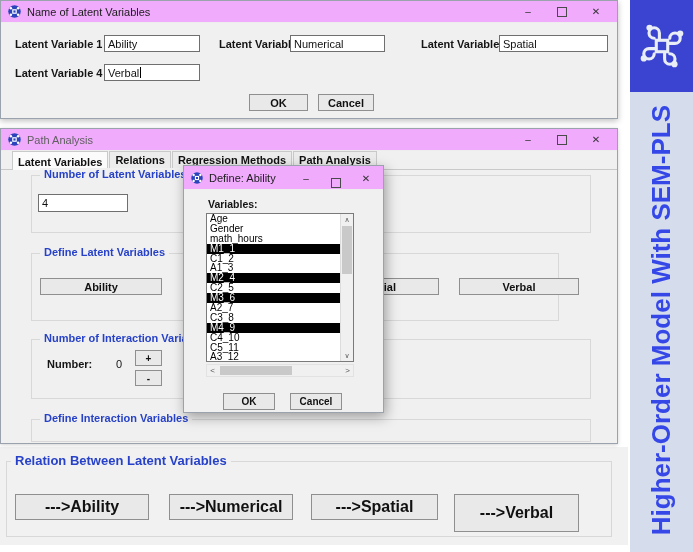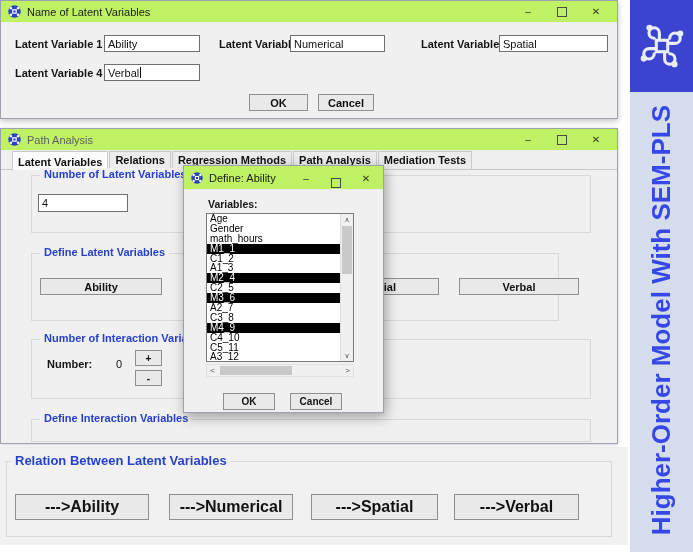--- a/index.html
+++ b/index.html
@@ -1,21 +1,21 @@
 <!DOCTYPE html>
 <html><head>
 <meta charset="utf-8">
 <style>
   html,body{margin:0;padding:0;background:#fff;}
   .stage{position:relative;width:693px;height:552px;background:#ffffff;
          font-family:"Liberation Sans",sans-serif;overflow:hidden;}
 
   
   .win{position:absolute;background:#f0f0f0;border:1px solid #9aa2ae;box-sizing:border-box;}
-  .titlebar{position:absolute;top:0;left:0;right:0;height:22px;background:#bef264;
+  .titlebar{position:absolute;top:0;left:0;right:0;height:22px;background:#f0abfc;
             display:flex;align-items:center;gap:6px;padding-left:7px;box-sizing:border-box;
             border-bottom:1px solid #ededed;}
   .tb-title{font-size:11px;color:#1c1c1c;white-space:nowrap;}
   .tb-title.inactive{color:#5f5f5f;}
   .win-controls{position:absolute;top:0;right:4px;height:22px;display:flex;align-items:center;}
   .wc{width:34px;height:22px;text-align:center;line-height:22px;font-size:10px;color:#333;}
   .max-box{display:inline-block;width:8px;height:8px;border:1px solid #4a4a4a;vertical-align:middle;}
 
   
   .groupbox{position:absolute;border:1px solid #d8d8d8;box-sizing:border-box;}
@@ -70,21 +70,21 @@
 <body>
 
 <div class="stage">
 
   <div class="relation" style="z-index:5;">
     <div class="groupbox" style="left:6px;top:14px;width:606px;height:76px;">
       <span class="legend" style="top:-9px;left:4px;">Relation Between Latent Variables</span>
       <div class="btn" style="left:8px;top:32px;width:134px;height:26px;">---&gt;Ability</div>
       <div class="btn" style="left:162px;top:32px;width:124px;height:26px;">---&gt;Numerical</div>
       <div class="btn" style="left:304px;top:32px;width:127px;height:26px;">---&gt;Spatial</div>
-      <div class="btn" style="left:447px;top:32px;width:125px;height:26px;">---&gt;Verbal</div>
+      <div class="btn" style="left:447px;top:32px;width:125px;height:38px;">---&gt;Verbal</div>
     </div>
   </div>
 
   <div class="win" style="left:0;top:128px;width:618px;height:316px;z-index:10;box-shadow:0 1px 4px rgba(0,0,0,.18);">
     <div class="titlebar">
       <svg width="13" height="13" viewBox="0 0 100 100">
         <circle cx="50" cy="50" r="48" fill="#2b44bb"></circle>
         <rect x="37" y="37" width="26" height="26" fill="none" stroke="#fff" stroke-width="9"></rect>
         <circle cx="22" cy="25" r="10" fill="#fff"></circle>
           <circle cx="78" cy="25" r="10" fill="#fff"></circle>
@@ -97,21 +97,20 @@
       <span class="wc">–</span>
       <span class="wc"><span class="max-box"></span></span>
       <span class="wc">✕</span>
     </div>
 
     <div class="tabs">
       <span class="tab active">Latent Variables</span>
       <span class="tab">Relations</span>
       <span class="tab">Regression Methods</span>
       <span class="tab">Path Analysis</span>
-      <span class="tab">Mediation Tests</span>
     </div>
 
     <div class="groupbox" style="left:30px;top:46px;width:560px;height:58px;">
       <span class="legend">Number of Latent Variables</span>
       <div class="input" style="left:6px;top:18px;width:90px;height:18px;">
         <span>4</span>
       </div>
     </div>
 
     <div class="groupbox" style="left:30px;top:124px;width:528px;height:68px;text-align:right;">

